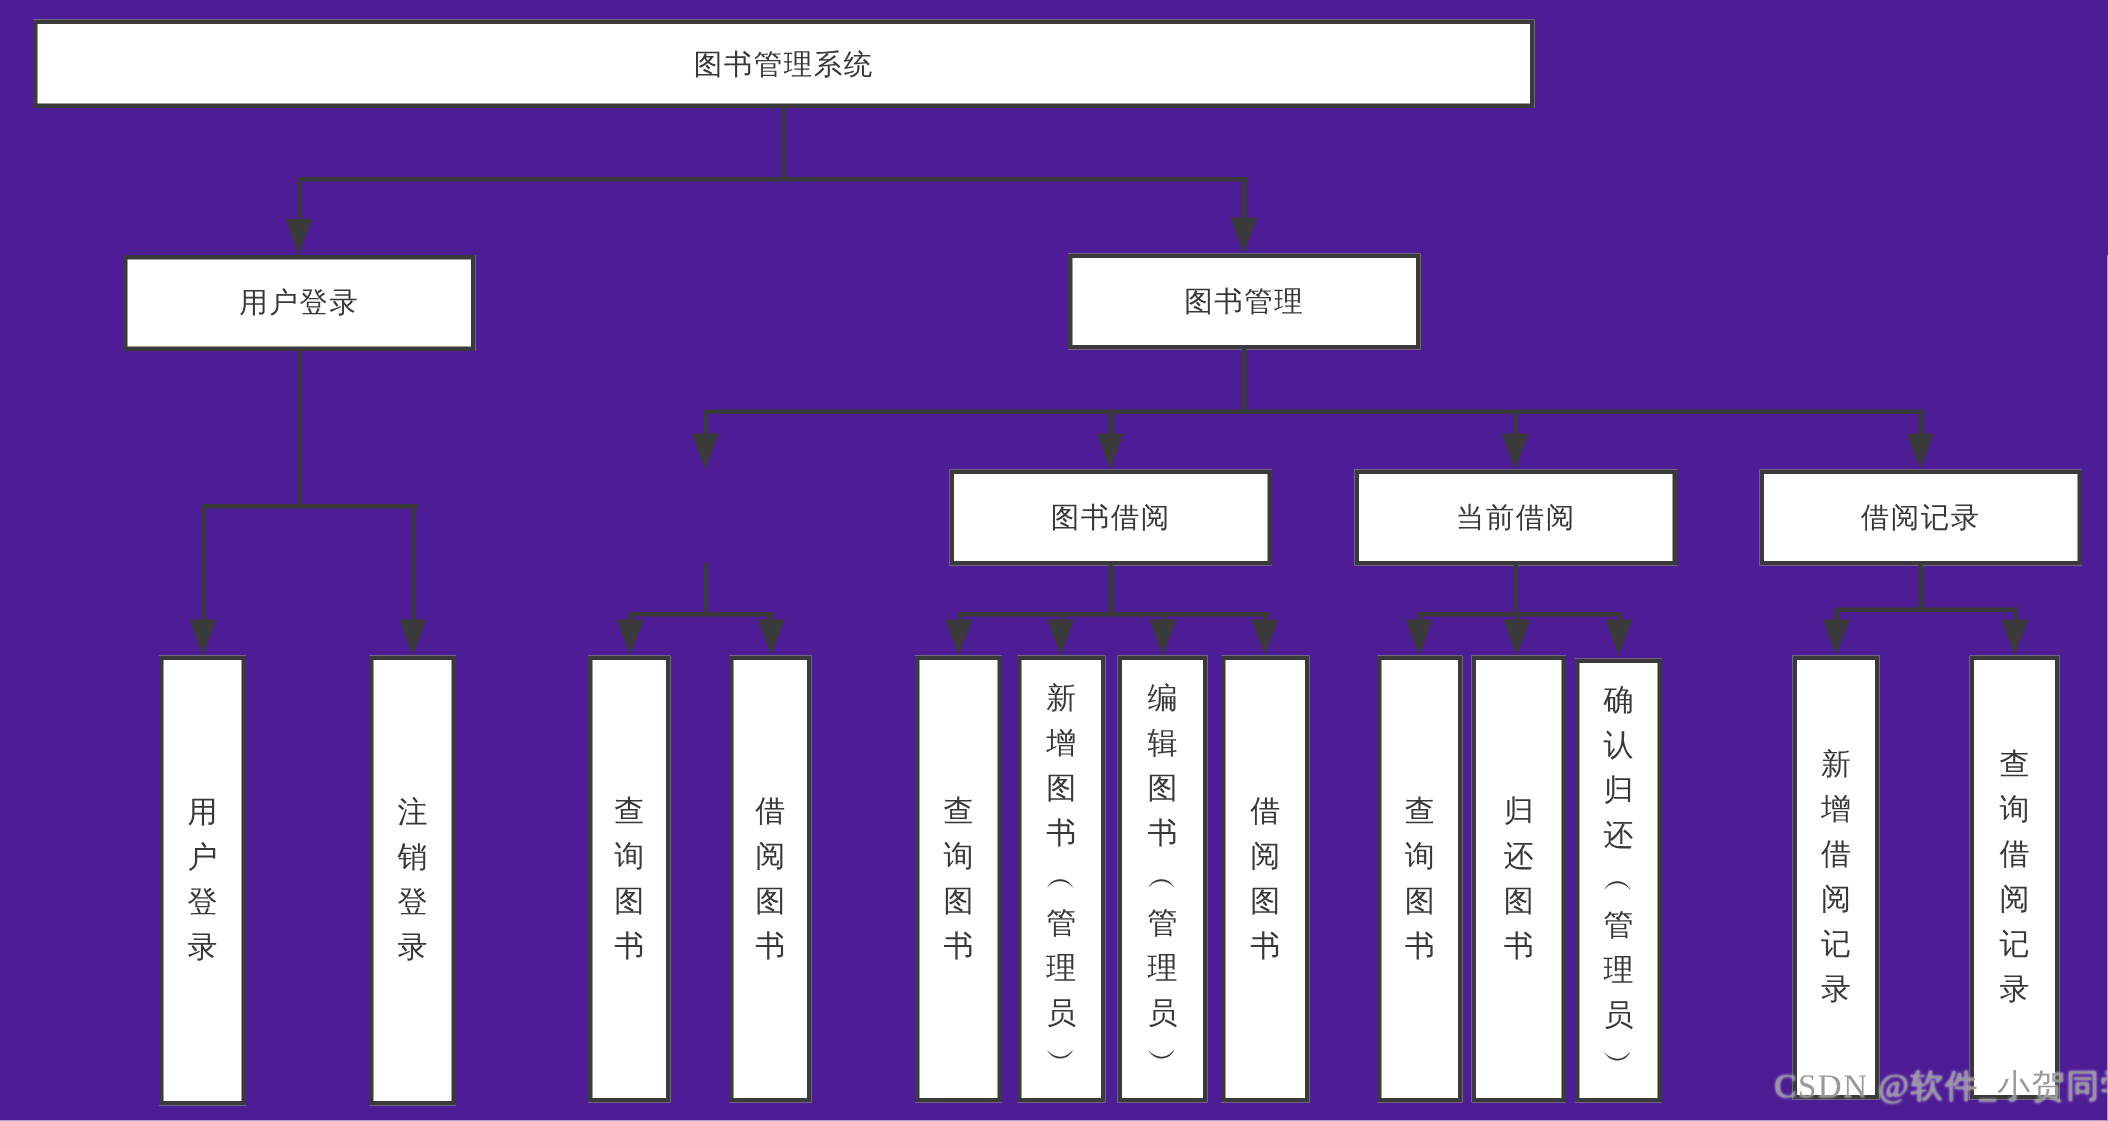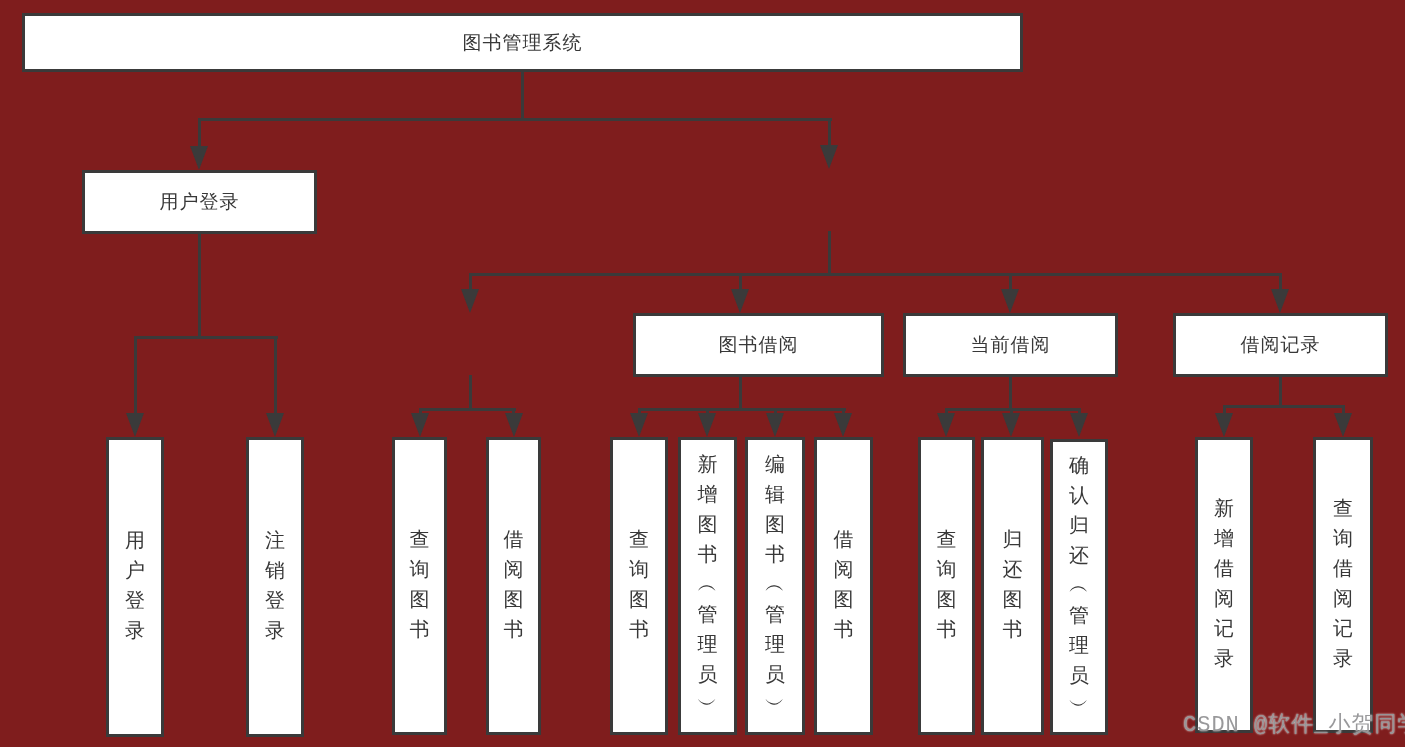--- a/index.html
+++ b/index.html
@@ -1,18 +1,18 @@
 <!DOCTYPE html>
 <html><head>
 <meta charset="utf-8">
 <style>
   html,body{margin:0;padding:0;background:#fff;}
   #canvas{
-    position:relative;width:1405px;height:747px;background:#7f1d1d;overflow:hidden;
-    font-family:Liberation Mono, monospace;color:#383838;
+    position:relative;width:1405px;height:747px;background:#4c1d95;overflow:hidden;
+    font-family:Liberation Serif, serif;color:#383838;
   }
   .node{
     position:absolute;box-sizing:border-box;border:3px solid #3a3a3a;background:#ffffff;
     display:flex;align-items:center;justify-content:center;font-size:19px;letter-spacing:1px;
   }
   .vbox{
     position:absolute;box-sizing:border-box;border:3px solid #3a3a3a;background:#ffffff;
     display:flex;flex-direction:column;align-items:center;justify-content:center;
   }
   .vtext{font-size:20px;line-height:30px;text-align:center;display:block;}
@@ -40,41 +40,44 @@
 
   <div class="vline" style="left:521px;top:70px;height:50px;"></div>
   <div class="hline" style="left:198px;top:118px;width:634px;"></div>
   <div class="vline" style="left:198px;top:118px;height:30px;"></div>
   <div class="arrow" style="left:190px;top:146px;"></div>
   <div class="vline" style="left:828px;top:118px;height:30px;"></div>
   <div class="arrow" style="left:820px;top:145px;"></div>
 
   <div class="node" style="left:82px;top:170px;width:235px;height:64px;">
     <span>用户登录</span>
+  </div>
+  <div class="node" style="left:712px;top:169px;width:235px;height:64px;">
+    <span>图书管理</span>
   </div>
 
   <div class="vline" style="left:198px;top:232px;height:106px;"></div>
   <div class="hline" style="left:134px;top:336px;width:144px;"></div>
   <div class="vline" style="left:134px;top:336px;height:80px;"></div>
   <div class="arrow" style="left:126px;top:413px;"></div>
   <div class="vline" style="left:274px;top:336px;height:80px;"></div>
   <div class="arrow" style="left:266px;top:413px;"></div>
 
   <div class="vline" style="left:828px;top:231px;height:45px;"></div>
   <div class="hline" style="left:469px;top:273px;width:813px;"></div>
   <div class="vline" style="left:469px;top:273px;height:20px;"></div>
   <div class="arrow" style="left:461px;top:289px;"></div>
   <div class="vline" style="left:739px;top:273px;height:20px;"></div>
   <div class="arrow" style="left:731px;top:289px;"></div>
   <div class="vline" style="left:1009px;top:273px;height:20px;"></div>
   <div class="arrow" style="left:1001px;top:289px;"></div>
   <div class="vline" style="left:1279px;top:273px;height:20px;"></div>
   <div class="arrow" style="left:1271px;top:289px;"></div>
 
-  <div class="node" style="left:633px;top:313px;width:251px;height:64px;">
+  <div class="node" style="left:633px;top:313px;width:215px;height:64px;">
     <span>图书借阅</span>
   </div>
   <div class="node" style="left:1173px;top:313px;width:215px;height:64px;">
     <span>借阅记录</span>
   </div>
   <div class="node" style="left:903px;top:313px;width:215px;height:64px;">
     <span>当前借阅</span>
   </div>
 
   <div class="vline" style="left:469px;top:375px;height:35px;"></div>

